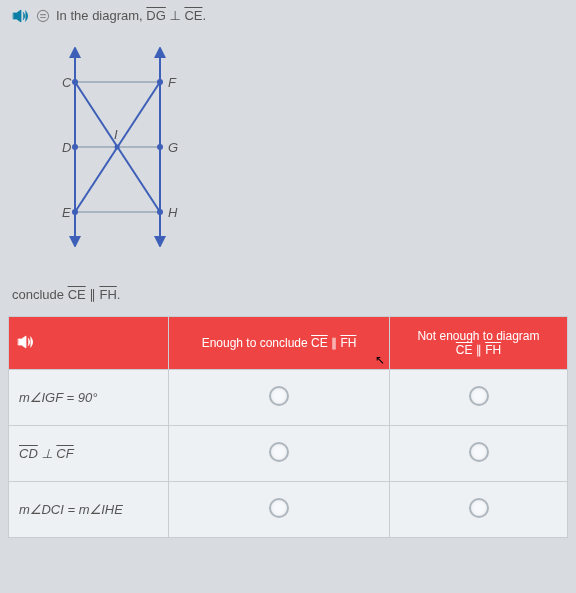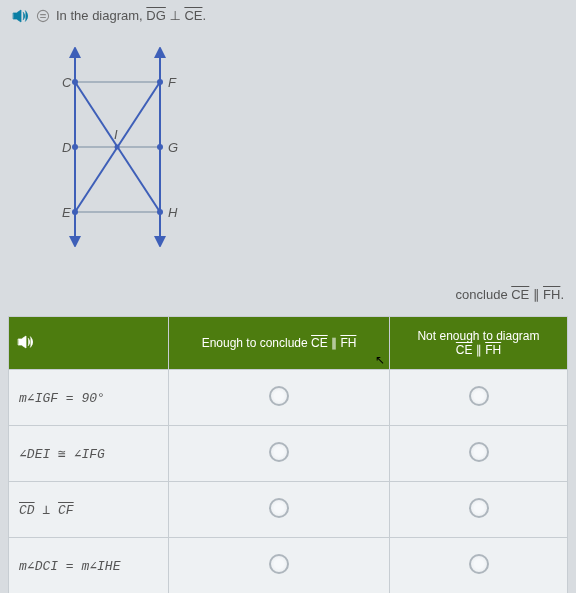--- a/index.html
+++ b/index.html
@@ -5,36 +5,36 @@
     * { box-sizing: border-box; margin: 0; padding: 0; }
     body {
       font-family: Arial, sans-serif;
       background: #d8dce0;
       width: 576px;
       height: 593px;
       overflow: hidden;
       color: #555;
       font-size: 13px;
     }
-    .section { padding: 8px 12px; text-align: right; }
+    .section { padding: 8px 12px; }
     .prompt-line { display: flex; align-items: center; gap: 6px; margin-bottom: 6px; }
     .speaker-icon { width: 18px; height: 14px; fill: #0a7ea4; flex-shrink: 0; }
     .doc-icon { width: 14px; height: 14px; fill: none; stroke: #888; stroke-width: 1.5; flex-shrink: 0; }
     .prompt-text { font-size: 13px; color: #555; }
     .overline { text-decoration: overline; }
     .diagram-area { padding: 10px 30px 20px; }
     svg.diagram { display: block; }
     table.proof {
       border-collapse: collapse;
       width: 560px;
       margin: 6px 0 0 8px;
       background: #eef1f3;
     }
     table.proof th {
-      background: #4d7c0f;
+      background: #ef4444;
       color: #fff;
       font-weight: normal;
       font-size: 12px;
       padding: 12px 6px;
       text-align: center;
       border: 1px solid #c7cdd2;
       position: relative;
     }
     table.proof th.corner {
       width: 160px;
@@ -46,21 +46,20 @@
       border: 1px solid #c7cdd2;
       padding: 16px 10px;
       text-align: center;
       vertical-align: middle;
     }
     table.proof td.stmt {
       text-align: left;
       font-size: 13px;
       color: #555;
       font-style: italic;
-      font-family: Liberation Mono, monospace;
     }
     .radio {
       display: inline-block;
       width: 20px;
       height: 20px;
       border: 2px solid #aeb6bd;
       border-radius: 50%;
       background: radial-gradient(circle, #f6f8fa 40%, #e4e8eb 100%);
     }
     .cursor {
@@ -148,25 +147,20 @@
       </th>
     </tr>
   </thead>
   <tbody>
     <tr>
       <td class="stmt">m∠IGF = 90°</td>
       <td><span class="radio"></span></td>
       <td><span class="radio"></span></td>
     </tr>
     <tr>
-      <td class="stmt">∠DEI ≅ ∠IFG</td>
-      <td><span class="radio"></span></td>
-      <td><span class="radio"></span></td>
-    </tr>
-    <tr>
       <td class="stmt">
         <span class="overline">CD</span><span> ⊥ </span><span class="overline">CF</span>
       </td>
       <td><span class="radio"></span></td>
       <td><span class="radio"></span></td>
     </tr>
     <tr>
       <td class="stmt">m∠DCI = m∠IHE</td>
       <td><span class="radio"></span></td>
       <td><span class="radio"></span></td>

